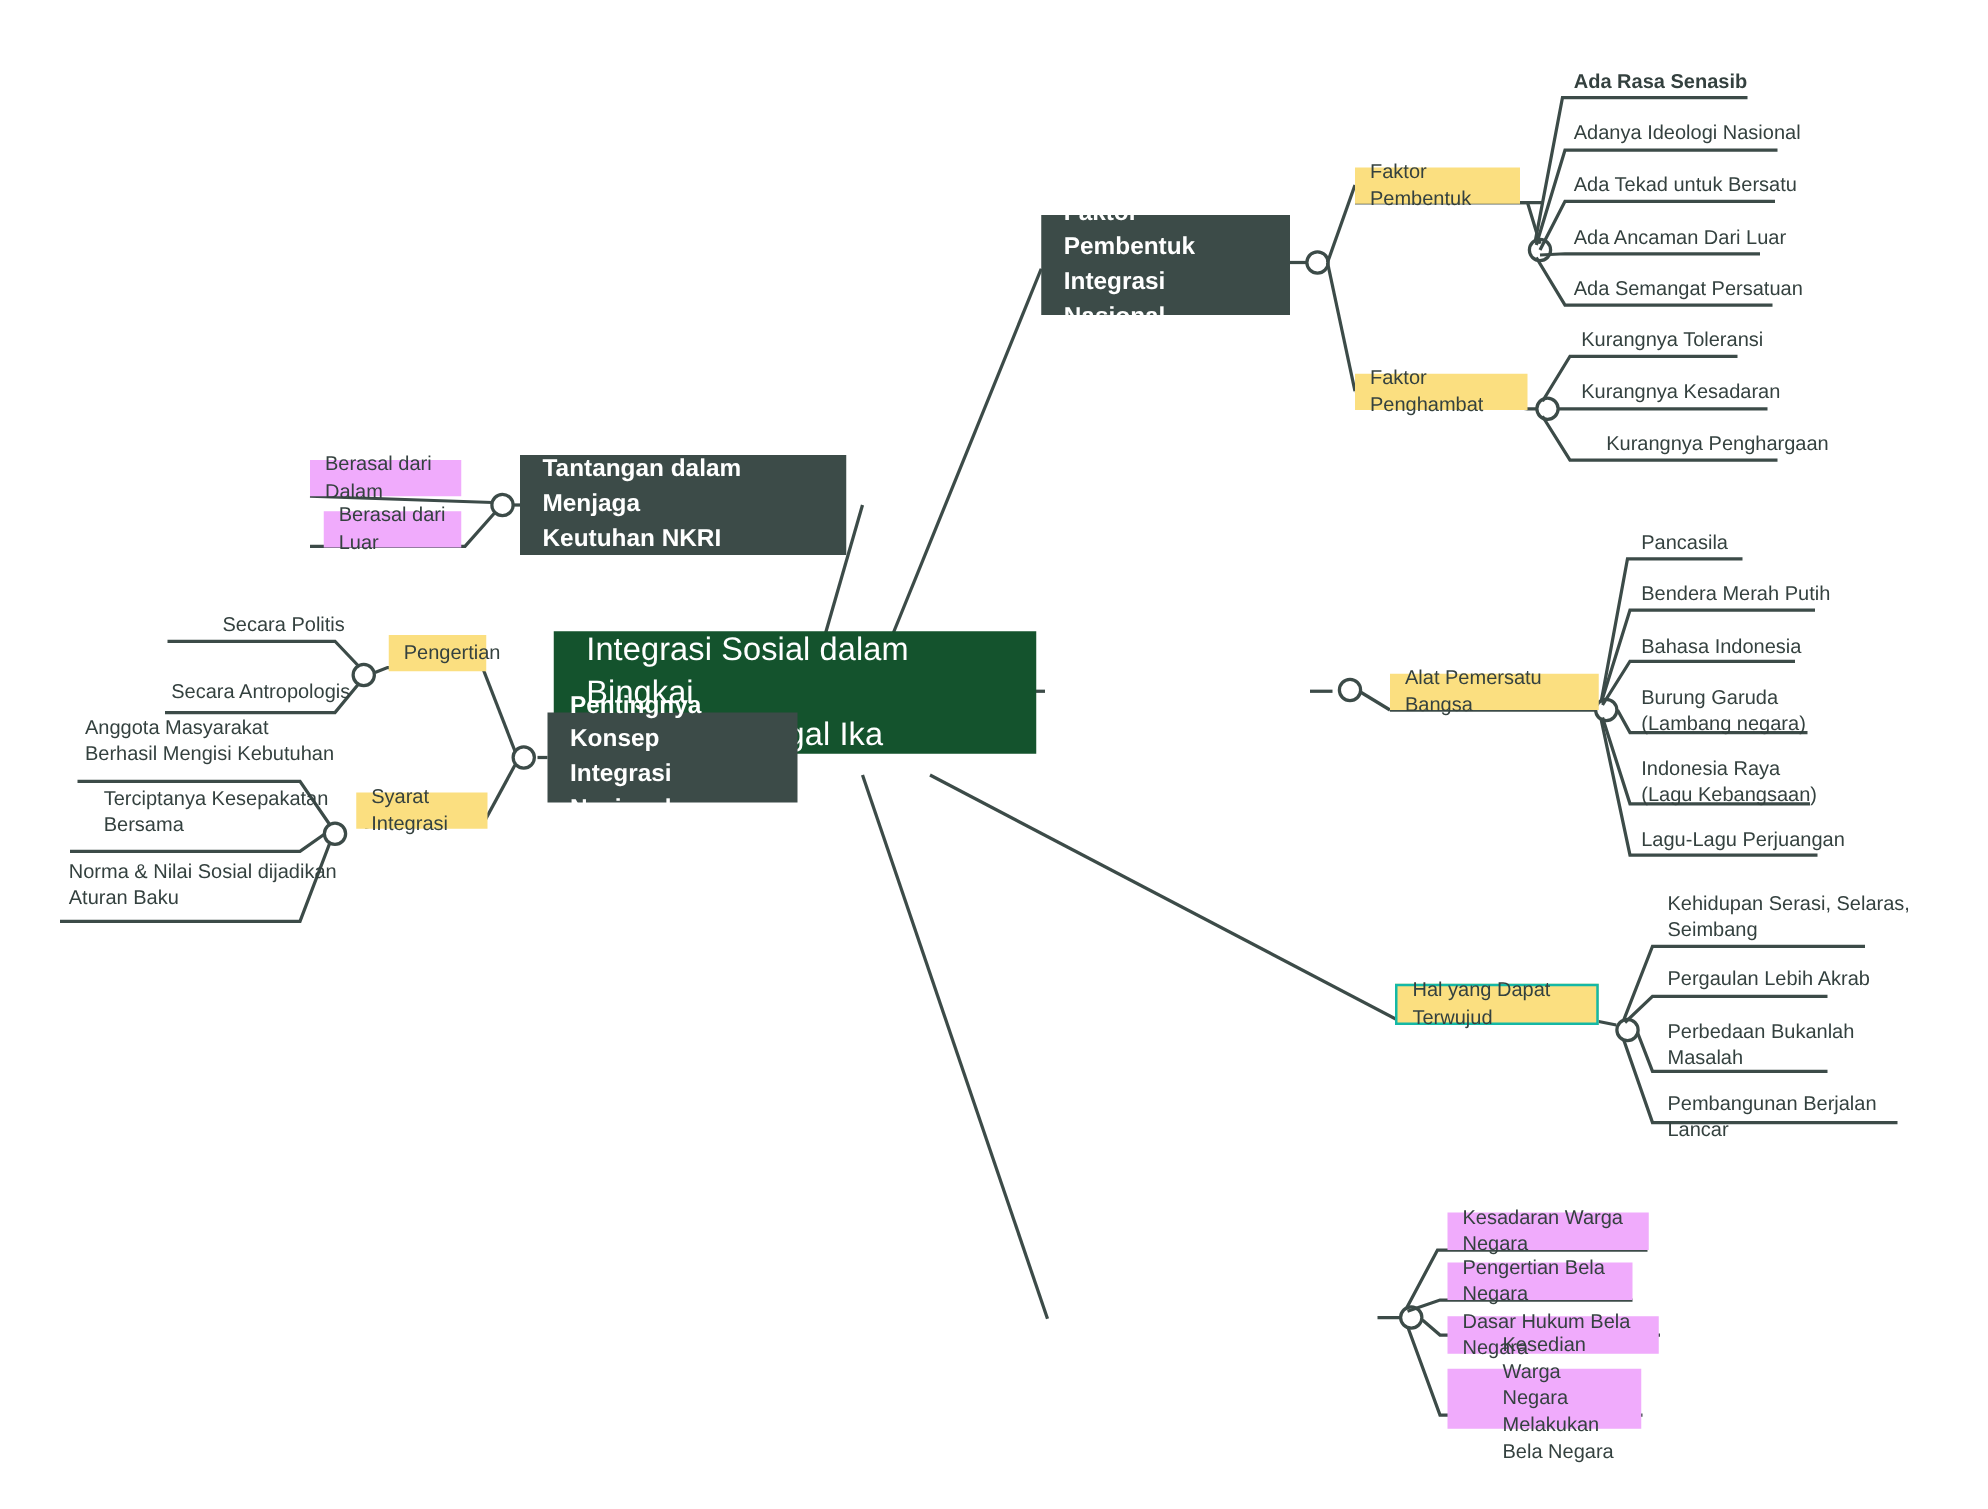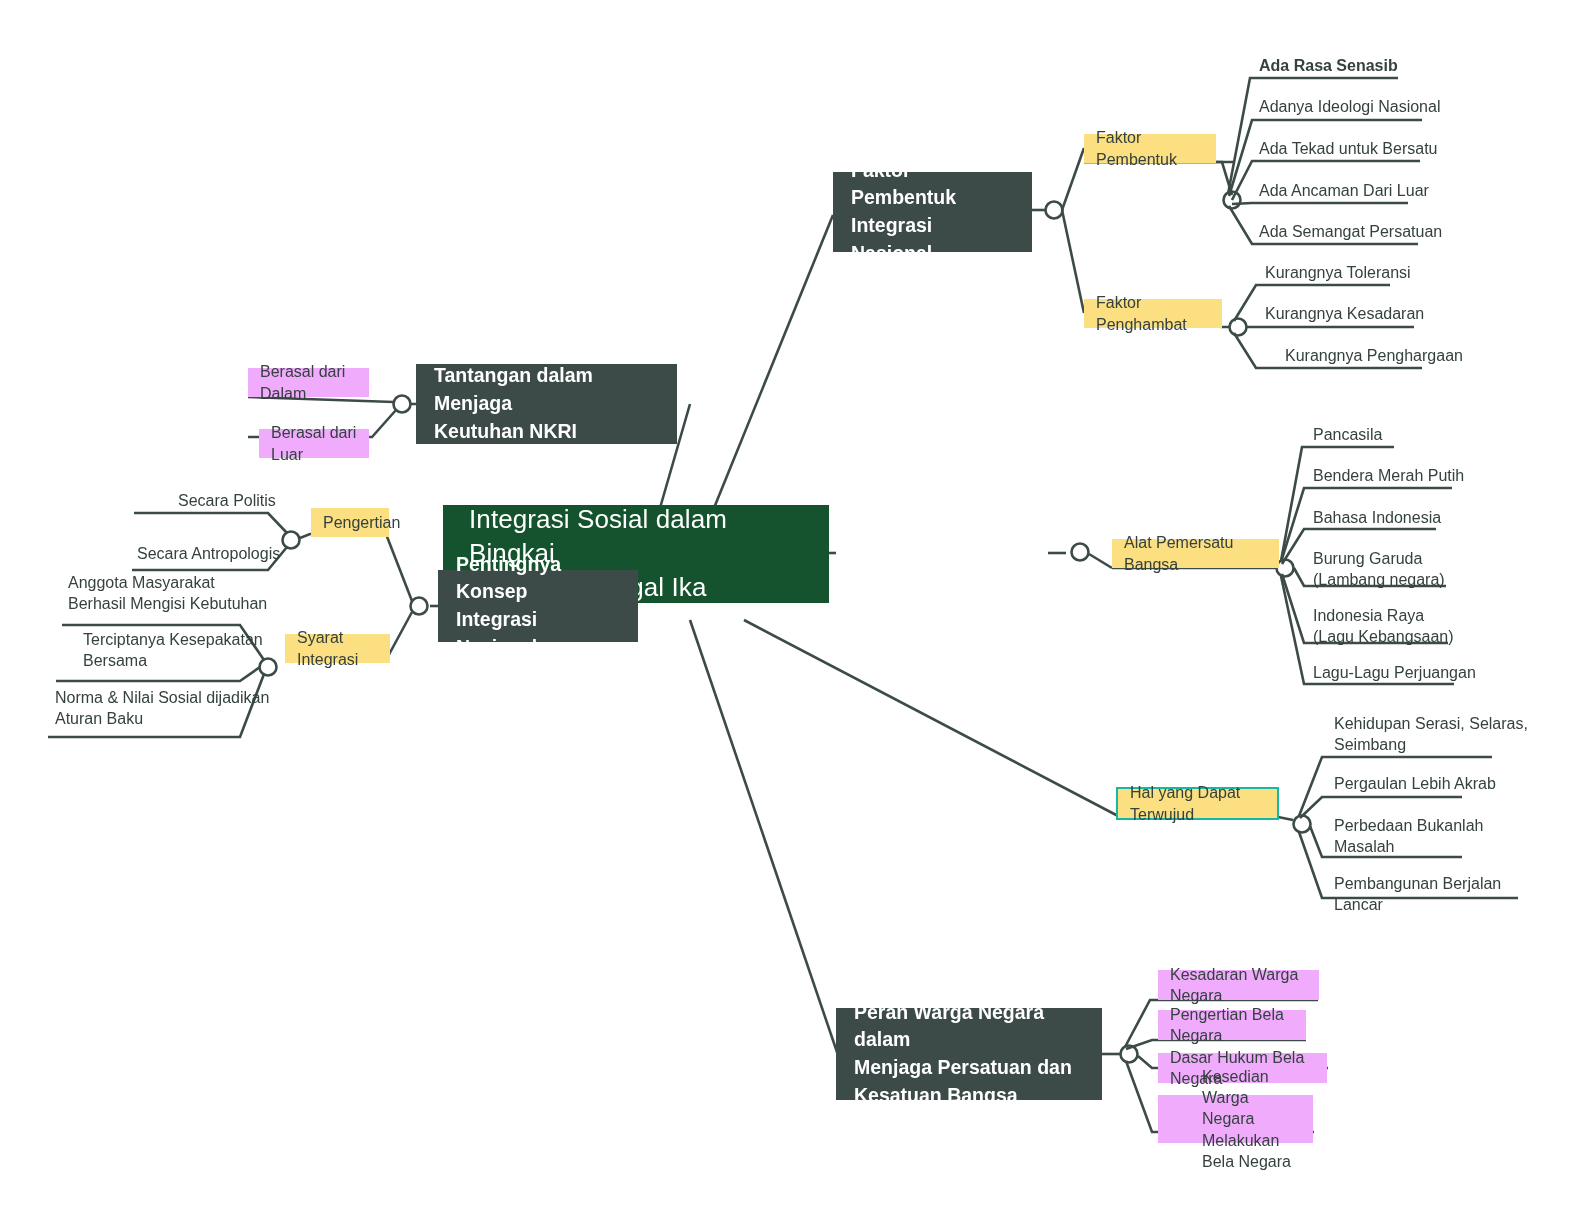--- a/index.html
+++ b/index.html
@@ -206,35 +206,32 @@
 
   <div class="node chip bordered" style="left:1116px; top:787px; width:163px; height:33px;">Hal yang Dapat Terwujud</div>
 
   <div class="leaf" style="left:1334px; top:713px; width:230px;">Kehidupan Serasi, Selaras,
 Seimbang</div>
   <div class="leaf" style="left:1334px; top:773px; width:200px;">Pergaulan Lebih Akrab</div>
   <div class="leaf" style="left:1334px; top:815px; width:200px;">Perbedaan Bukanlah
 Masalah</div>
   <div class="leaf" style="left:1334px; top:873px; width:220px;">Pembangunan Berjalan Lancar</div>
 
-  <div class="node main" style="left:836px; top:1008px; width:266px; height:92px; white-space:pre-line;">Peran Warga Negara dalam
-Menjaga Persatuan dan
-Kesatuan Bangsa</div>
 
   <div class="leaf chip-leaf" style="left:1158px; top:970px; width:161px; height:30px;">Kesadaran Warga Negara</div>
   <div class="leaf chip-leaf" style="left:1158px; top:1010px; width:148px; height:30px;">Pengertian Bela Negara</div>
   <div class="leaf chip-leaf" style="left:1158px; top:1053px; width:169px; height:30px;">Dasar Hukum Bela Negara</div>
   <div class="leaf chip-leaf" style="left:1158px; top:1095px; width:155px; height:48px;padding-left:44px;">Kesedian Warga Negara
 Melakukan Bela Negara</div>
 
   <div class="node main" style="left:416px; top:364px; width:261px; height:80px; white-space:pre-line;">Tantangan dalam Menjaga
 Keutuhan NKRI</div>
 
   <div class="leaf chip-leaf" style="left:248px; top:368px; width:121px; height:29px;">Berasal dari Dalam</div>
-  <div class="leaf chip-leaf" style="left:259px; top:409px; width:110px; height:29px;margin-top:20px;">Berasal dari Luar</div>
+  <div class="leaf chip-leaf" style="left:259px; top:409px; width:110px; height:29px;">Berasal dari Luar</div>
 
   <div class="node main" style="left:438px; top:570px; width:200px; height:72px; white-space:pre-line;">Pentingnya Konsep
 Integrasi Nasional</div>
 
   <div class="node chip" style="left:311px; top:508px; width:78px; height:29px;">Pengertian</div>
 
   <div class="leaf" style="left:178px; top:490px; width:170px;">Secara Politis</div>
   <div class="leaf" style="left:137px; top:531px; width:190px;margin-top:12px;">Secara Antropologis</div>
 
   <div class="node chip" style="left:285px; top:634px; width:105px; height:29px;">Syarat Integrasi</div>

